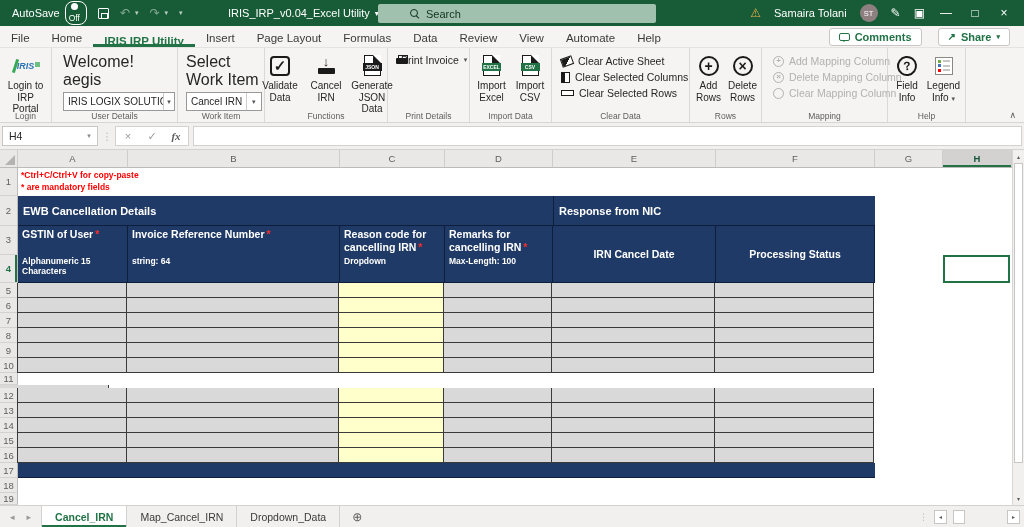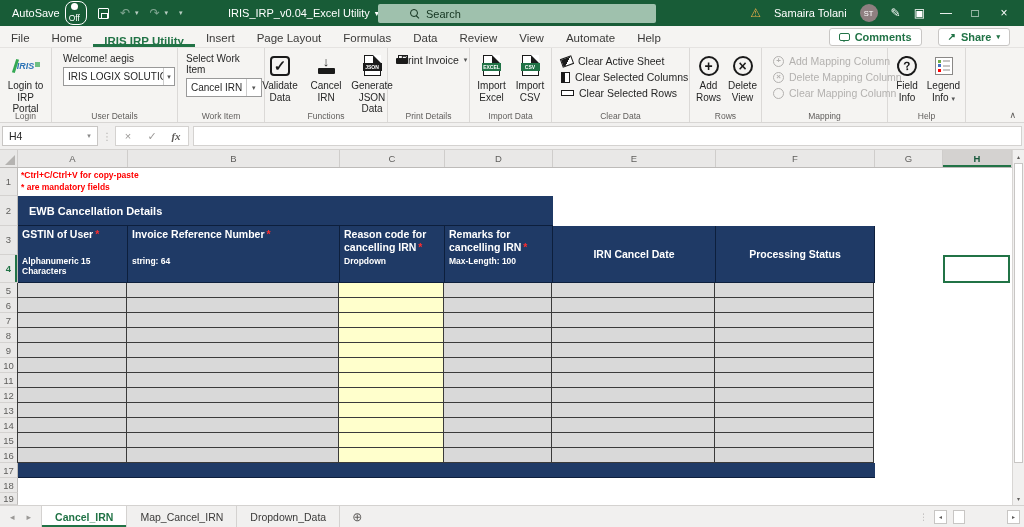--- a/index.html
+++ b/index.html
@@ -45,21 +45,21 @@
   .glabel { position:absolute; bottom:1px; left:0; right:0; text-align:center; font-size:8.5px; color:#605e5c; }
   .gcontent { display:flex; flex:1; align-items:flex-start; justify-content:center; gap:2px; }
   .bigbtn { display:flex; flex-direction:column; align-items:center; gap:2px; padding:2px 3px; min-width:44px; }
   .bigbtn .blabel { font-size:10px; color:#262626; text-align:center; line-height:1.15; }
   .icon24 { height:25px; display:flex; align-items:center; justify-content:center; }
   
   .iris-logo { font-size:9px; font-weight:bold; color:#2e75b6; font-style:italic; position:relative; }
   .iris-logo::before { content:""; position:absolute; left:-3px; top:-2px; width:3px; height:14px; background:#34a853; transform:rotate(18deg); }
   .iris-logo::after { content:""; position:absolute; right:-6px; top:1px; width:5px; height:5px; background:#34a853; opacity:.7; }
   
-  .caption { font-size:10px; color:#262626; margin:2px 0 3px 8px; }
+  .caption { font-size:16px; color:#262626; margin:2px 0 3px 8px; }
   .selectbox { display:flex; align-items:center; height:19px; background:#fff; border:1px solid #999; margin-left:8px; }
   .selectbox .sval { font-size:10px; color:#262626; padding:0 4px; white-space:nowrap; overflow:hidden; }
   .selectbox .schev { width:14px; align-self:stretch; border-left:1px solid #ccc; display:flex; align-items:center; justify-content:center; font-size:7px; color:#555; }
   
   .ic-checksq { width:20px; height:20px; border:2.4px solid #1a1a1a; border-radius:4px; display:flex; align-items:center; justify-content:center; font-size:15px; font-weight:bold; color:#1a1a1a; }
   .ic-dl { display:flex; flex-direction:column; align-items:center; }
   .ic-dl .arr { font-size:13px; font-weight:bold; color:#1a1a1a; line-height:.8; }
   .ic-dl .tray { width:17px; height:6px; background:#1a1a1a; border-radius:1px; margin-top:1px; }
   .ic-doc { width:17px; height:21px; border:1.6px solid #1a1a1a; background:#fff; position:relative; }
   .ic-doc::before { content:""; position:absolute; right:-1px; top:-1px; border:4px solid #fff; border-left-color:#1a1a1a; border-bottom-color:#1a1a1a; }
@@ -110,21 +110,21 @@
   .w-a{width:110px}.w-b{width:212px}.w-c{width:105px}.w-d{width:108px}.w-e{width:163px}.w-f{width:159px}.w-g{width:68px}.w-h{width:69px}
   .vsp { width:12px; }
   .g-row { display:flex; }
   .rowhead { width:18px; background:#e9e8e7; border-right:1px solid #bdbbb9; border-bottom:1px solid #d4d2d0; font-size:9.5px; color:#5f5e5c; display:flex; align-items:center; justify-content:center; flex:none; }
   .rowhead.sel { color:#217346; font-weight:bold; box-shadow:inset -2px 0 0 #217346; }
   .rh-col { width:18px; flex:none; display:flex; flex-direction:column; }
   .rh-col .rowhead { width:auto; flex:1; }
   .filler { flex:1; background:#fff; }
   .notes { background:#fff; padding:1px 0 0 3px; font-size:8.5px; font-weight:bold; color:#ff0000; line-height:1.45; flex:1; }
   .navy { background:#1f3a66; color:#fff; }
-  .sec-cell { display:flex; align-items:center; padding-left:11px; font-weight:bold; font-size:11px; border-bottom:1px solid #0d1f3c; }
+  .sec-cell { display:flex; align-items:center; padding-left:5px; font-weight:bold; font-size:11px; border-bottom:1px solid #0d1f3c; }
   .sec-cell.bl { border-left:1px solid #0d1f3c; }
   .colstack { display:flex; flex-direction:column; }
   .hdrcell { background:#1f3a66; color:#fff; font-weight:bold; font-size:10.5px; line-height:1.25; padding:2px 2px 0 4px; height:29px; border-right:1px solid #0d1f3c; }
   .speccell { background:#1f3a66; color:#fff; font-weight:bold; font-size:8.5px; padding:1px 0 0 4px; height:28px; border-right:1px solid #0d1f3c; border-bottom:1px solid #0d1f3c; }
   .mergecell { background:#1f3a66; color:#fff; font-weight:bold; font-size:10.5px; display:flex; align-items:center; justify-content:center; border-right:1px solid #0d1f3c; border-bottom:1px solid #0d1f3c; height:57px; }
   .req { color:#ff2d2d; margin-left:2px; }
   .tcell { background:#d9d9d9; border-right:1px solid #3a3a3a; border-bottom:1px solid #3a3a3a; flex:none; }
   .tcell.yel { background:#ffffcc; }
   .tcell.first { border-left:1px solid #3a3a3a; margin-left:-1px; }
   .navyband { background:#1f3a66; border-bottom:1px solid #0d1f3c; flex:none; }
@@ -341,21 +341,21 @@
               </span>
             </div>
           <span class="blabel">Add Rows</span>
         </div>
         <div class="bigbtn" style="min-width:32px">
           <div class="icon24">
               <span class="ic-circ">
                 <span>×</span>
               </span>
             </div>
-          <span class="blabel">Delete View</span>
+          <span class="blabel">Delete Rows</span>
         </div>
       </div>
       <span class="glabel">Rows</span>
     </div>
 
     <div class="rgroup" style="width:126px">
       <div class="vstack" style="flex:1;padding-left:8px">
         <div class="smallbtn disabled-item" style="padding:2px 0">
           <span class="ic-circ-sm">
               <span>+</span>
@@ -444,20 +444,21 @@
       <div class="rowhead">1</div>
       <div class="notes">
         <div>*Ctrl+C/Ctrl+V for copy-paste</div>
         <div>* are mandatory fields</div>
       </div>
     </div>
 
     <div class="g-row" style="height:30px">
       <div class="rowhead">2</div>
       <div class="navy sec-cell" style="width:535px">EWB Cancellation Details</div>
+      <div class="navy sec-cell bl" style="width:322px">Response from NIC</div>
       <div class="filler"></div>
     </div>
 
     <div class="g-row" style="height:57px">
       <div class="rh-col">
         <div class="rowhead" style="height:29px">3</div>
         <div class="rowhead sel" style="height:28px">4</div>
       </div>
       <div class="colstack w-a">
         <div class="hdrcell"><span>GSTIN of User</span><span class="req">*</span></div>
@@ -534,21 +535,21 @@
         <div class="g-row" style="height: 15px; overflow: hidden;">
           <div class="rowhead">10</div>
           <div class="tcell first" style="width: 110px; height: 100%;"></div>
           <div class="tcell" style="width: 212px; height: 100%;"></div>
           <div class="tcell yel" style="width: 105px; height: 100%;"></div>
           <div class="tcell" style="width: 108px; height: 100%;"></div>
           <div class="tcell" style="width: 163px; height: 100%;"></div>
           <div class="tcell" style="width: 159px; height: 100%;"></div>
           <div class="filler"></div>
         </div>
-        <div class="g-row" style="height: 15px; overflow: hidden;">
+        <div class="g-row" style="height: 15px; overflow: hidden; flex-direction: column;">
           <div class="rowhead">11</div>
           <div class="tcell first" style="width: 110px; height: 100%;"></div>
           <div class="tcell" style="width: 212px; height: 100%;"></div>
           <div class="tcell yel" style="width: 105px; height: 100%;"></div>
           <div class="tcell" style="width: 108px; height: 100%;"></div>
           <div class="tcell" style="width: 163px; height: 100%;"></div>
           <div class="tcell" style="width: 159px; height: 100%;"></div>
           <div class="filler"></div>
         </div>
         <div class="g-row" style="height: 15px; overflow: hidden;">

